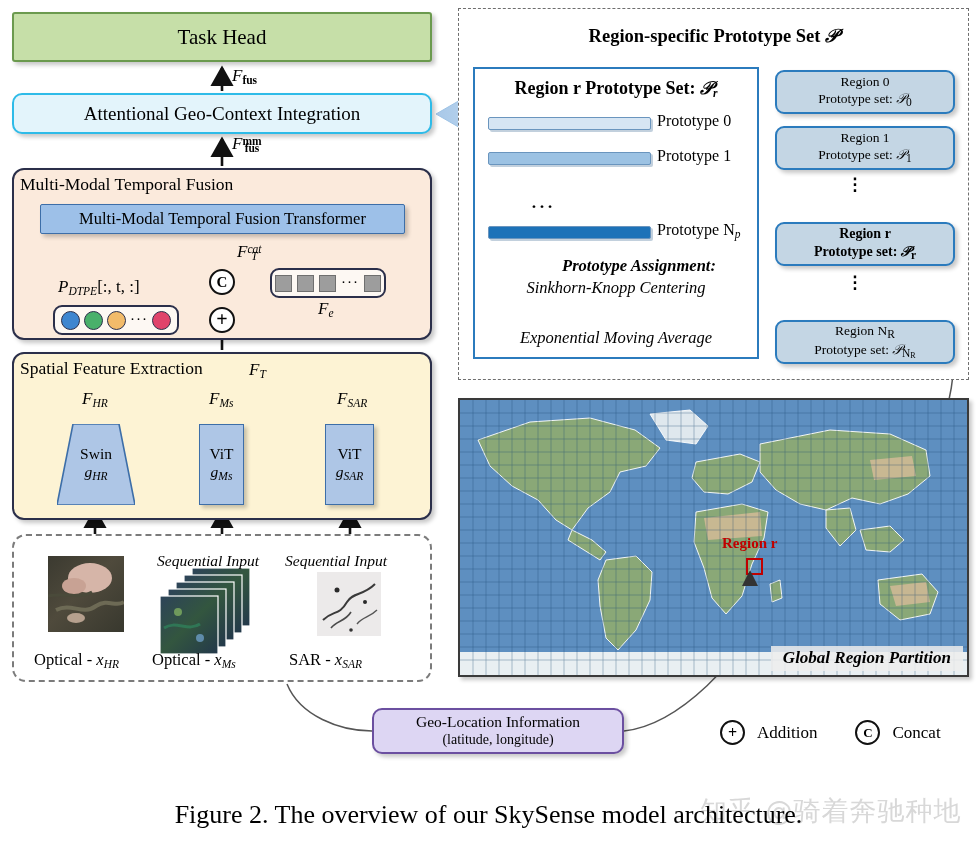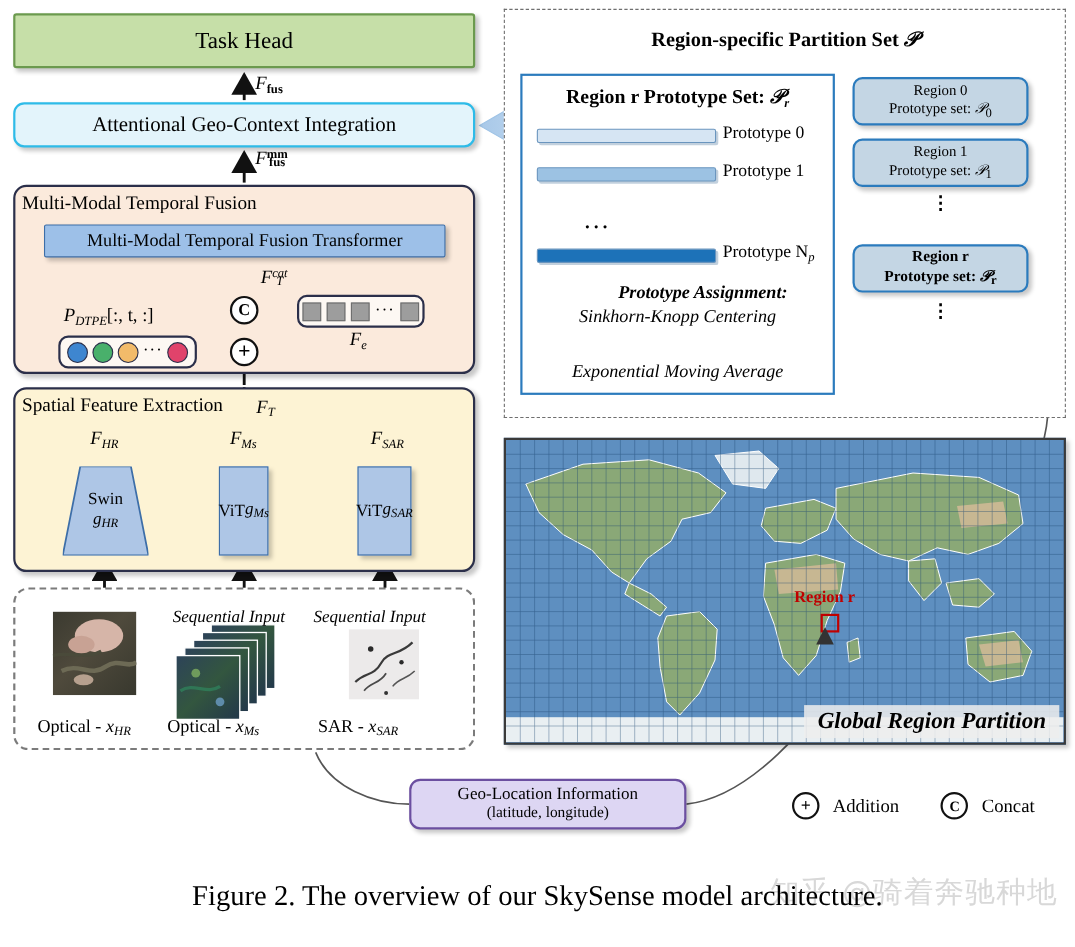--- a/index.html
+++ b/index.html
@@ -41,21 +41,21 @@
   }
   .sfe-title{left:20px;top:358px;font-size:17.5px;}
   .inputbox{
     left:12px;top:534px;width:420px;height:148px;
     border:2.5px dashed #7b7b7b;border-radius:14px;background:#fff;
   }
 
   
   .vit{
     background:#aec6e6;border:1.5px solid #3d6ea8;
-    display:flex;flex-direction:row;align-items:center;justify-content:center;
+    display:flex;flex-direction:column;align-items:center;justify-content:center;
     font-size:15.5px;line-height:1.15;
   }
   .swin-wrap{position:absolute;left:57px;top:424px;width:78px;height:81px;}
   .swin-txt{
     position:absolute;left:0;top:0;width:78px;height:81px;
     display:flex;flex-direction:column;align-items:center;justify-content:center;
     font-size:15.5px;line-height:1.15;z-index:2;
   }
 
   
@@ -102,36 +102,36 @@
   .proto-inner-title{left:473px;top:78px;width:286px;text-align:center;font-size:18px;font-weight:bold;}
   .bar{
     height:13px;border:1px solid #6a95be;border-radius:2px;
     box-shadow:2px 2px 0 rgba(120,150,180,.45);
   }
   .proto-lbl{font-size:16px;}
   .assign-lbl{width:332px;text-align:center;font-size:16.5px;font-style:italic;font-weight:bold;}
   .assign-val{width:286px;text-align:center;font-size:16.5px;font-style:italic;}
 
   .region-card{
-    width:160px;height:44px;background:#c4d6e4;
+    width:180px;height:44px;background:#c4d6e4;
     border:2px solid #2b7bbd;border-radius:9px;
     display:flex;flex-direction:column;align-items:center;justify-content:center;
     font-size:13.5px;line-height:1.25;
   }
   .region-card.hl{font-weight:bold;font-size:14px;}
   .vdots{font-size:17px;font-weight:bold;line-height:.6;text-align:center;width:160px;}
 
   
   .map{
     left:458px;top:398px;width:511px;height:279px;
     border:2px solid #3a3a3a;overflow:hidden;background:#4a7fb5;
   }
   .map-label{
     position:absolute;right:4px;bottom:4px;background:rgba(238,238,238,.86);
-    padding:2px 12px 3px 12px;font-size:21px;font-style:italic;font-weight:bold;
+    padding:2px 12px 3px 12px;font-size:17px;font-style:italic;font-weight:bold;
   }
   .region-marker{
     position:absolute;width:13px;height:13px;border:2px solid #c00000;background:transparent;
   }
   .region-marker-lbl{position:absolute;font-size:15px;font-weight:bold;color:#c00000;white-space:nowrap;}
 
   
   .geoloc{
     left:372px;top:708px;width:252px;height:46px;
     background:#ddd6f3;border:2px solid #6b4fa0;border-radius:10px;
@@ -266,21 +266,21 @@
     <span class="ellip">···</span>
     <span class="sq"></span>
   </div>
   <div class="abs lbl" style="left:318px;top:299px;">
     <i><span>F</span></i><span class="sub">e</span>
   </div>
 
   <div class="abs sfe shadow"></div>
   <div class="abs sfe-title">Spatial Feature Extraction</div>
 
-  <div class="abs lbl" style="left:233px;top:360px;">
+  <div class="abs lbl" style="left:249px;top:360px;">
     <i><span>F</span></i><span class="sub">T</span>
   </div>
 
   <div class="abs lbl" style="left:82px;top:389px;">
     <i><span>F</span></i><span class="sub">HR</span>
   </div>
   <div class="abs lbl" style="left:209px;top:389px;">
     <i><span>F</span></i><span class="sub">Ms</span>
   </div>
   <div class="abs lbl" style="left:337px;top:389px;">
@@ -365,21 +365,21 @@
   </div>
   <div class="abs lbl" style="left:152px;top:650px;font-size:16.5px;">
     <span>Optical - </span><i><span>x</span></i><span class="sub">Ms</span>
   </div>
   <div class="abs lbl" style="left:289px;top:650px;font-size:16.5px;">
     <span>SAR - </span><i><span>x</span></i><span class="sub">SAR</span>
   </div>
 
   <div class="abs proto-outer"></div>
   <div class="abs proto-title">
-    <span>Region-specific Partition Set </span><i style="font-family:'Liberation Serif',serif;">𝒫</i>
+    <span>Region-specific Prototype Set </span><i style="font-family:'Liberation Serif',serif;">𝒫</i>
   </div>
 
   <div class="abs proto-inner"></div>
   <div class="abs proto-inner-title">
     <span>Region r Prototype Set: </span><i>𝒫</i><span class="sub" style="font-weight:bold;">r</span>
   </div>
 
   <div class="abs bar" style="left:488px;top:117px;width:163px;background:#d6e5f3;"></div>
   <div class="abs proto-lbl" style="left:657px;top:112px;">Prototype 0</div>
 
@@ -406,20 +406,24 @@
     <span><span>Prototype set: </span><i>𝒫</i><span class="sub" style="font-style:normal;">1</span></span>
   </div>
   <div class="abs vdots" style="left:775px;top:180px;">⋮</div>
 
   <div class="abs region-card hl shadow" style="left:775px;top:222px;">
     <span>Region r</span>
     <span><span>Prototype set: </span><i>𝒫</i><span class="sub" style="font-style:normal;">r</span></span>
   </div>
   <div class="abs vdots" style="left:775px;top:278px;">⋮</div>
 
+  <div class="abs region-card shadow" style="left:775px;top:320px;">
+    <span><span>Region N</span><span class="sub" style="font-style:normal;">R</span></span>
+    <span><span>Prototype set: </span><i>𝒫</i><span class="sub" style="font-style:normal;">N</span><span style="font-size:8px;vertical-align:-.55em;">R</span></span>
+  </div>
 
   <div class="abs map shadow">
     <svg width="507" height="275" viewBox="0 0 507 275">
       <rect width="507" height="275" fill="#5e8fc0"></rect>
 
       <g fill="#8aa877" stroke="#ffffff" stroke-width="0.9">
 
         <path d="M18,40 L70,22 L130,18 L175,30 L200,48 L186,66 L160,72 L150,92 L128,108 L112,130 L96,120 L78,100 L52,86 L30,66 Z"></path>
 
         <path d="M190,14 L230,10 L248,26 L236,44 L206,40 Z" fill="#dfe8ee"></path>

